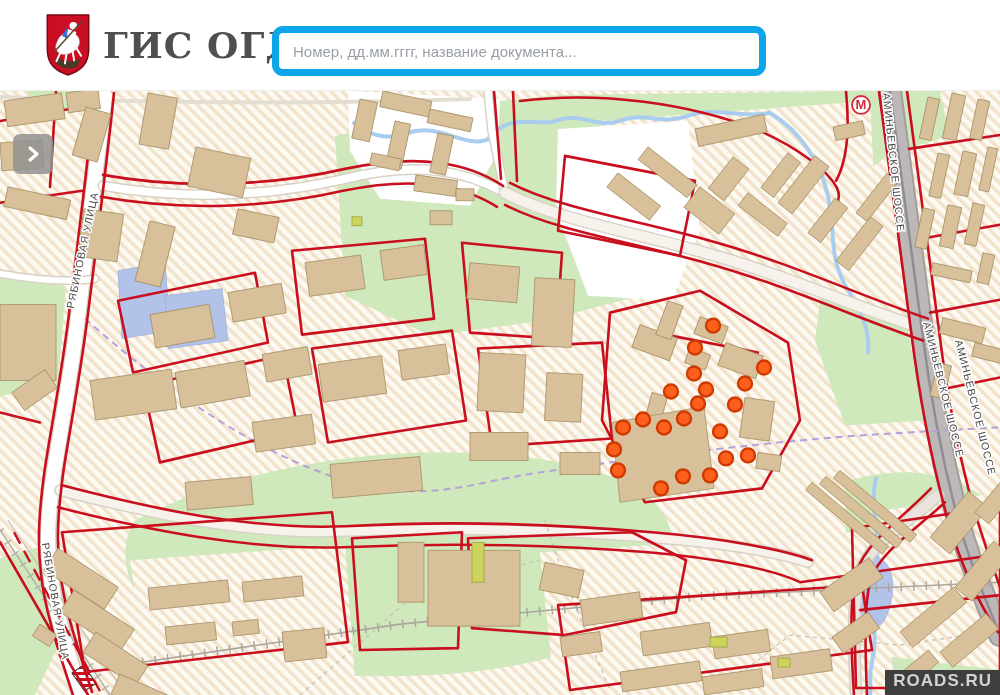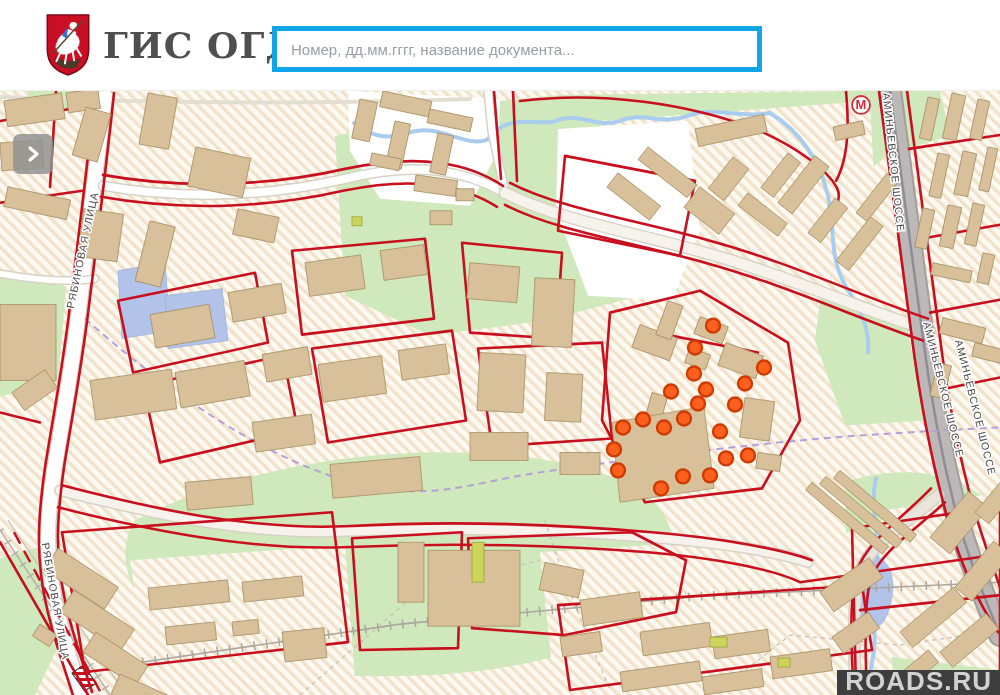--- a/index.html
+++ b/index.html
@@ -2,29 +2,29 @@
 <html><head>
 <meta charset="utf-8">
 <style>
   html,body{margin:0;padding:0;background:#fff;width:1000px;height:695px;overflow:hidden;
     font-family:"Liberation Sans",sans-serif;}
   .app{width:1000px;height:695px;position:relative;}
   header{height:90px;display:flex;align-items:center;background:#fff;position:relative;}
   .logo{width:46px;height:66px;margin-left:45px;flex:0 0 auto;}
   .app-title{font-family:"DejaVu Serif","Liberation Serif",serif;font-weight:bold;
     font-size:36px;color:#4f4f4f;letter-spacing:1px;margin-left:12px;white-space:nowrap;}
-  .search{position:absolute;left:272px;top:26px;width:452px;height:36px;border:5px solid #0ea5e9;
-    border-radius:0;font-size:15px;color:#333;padding:0 14px;outline:none;background:#fff;}
+  .search{position:absolute;left:272px;top:26px;width:452px;height:36px;border:7px solid #0ea5e9;
+    border-radius:11px;font-size:15px;color:#333;padding:0 14px;outline:none;background:#fff;}
   .search::placeholder{color:#9aa0a6;}
   .map{position:relative;width:1000px;height:605px;background:#fdfaf4;border-top:1px solid #eee;box-sizing:border-box;}
   .map svg.basemap{position:absolute;left:0;top:0;width:100%;height:100%;display:block;}
   .expand-btn{position:absolute;left:13px;top:43px;width:40px;height:40px;border:none;border-radius:7px;
     background:rgba(146,146,146,.85);cursor:pointer;display:flex;align-items:center;justify-content:center;padding:0;}
   .watermark{position:absolute;right:0;bottom:0;background:#3e3e3e;color:#d2d2d2;font-weight:bold;
-    font-size:26px;letter-spacing:1px;padding:0px 8px 3px 8px;line-height:22px;}
+    font-size:17px;letter-spacing:1px;padding:0px 8px 3px 8px;line-height:22px;}
   .street-label{font-family:"Liberation Sans",sans-serif;font-size:10.5px;fill:#4a4a4a;
     letter-spacing:1px;text-anchor:middle;paint-order:stroke;stroke:#ffffff;stroke-width:3px;
     stroke-linejoin:round;}
   .red{fill:none;stroke:#c90f1e;stroke-width:2.6;stroke-linejoin:round;stroke-linecap:round;}
   .red-dash{fill:none;stroke:#c90f1e;stroke-width:2.4;stroke-dasharray:13 8;}
   .bldg{fill:#d8c09a;stroke:#a68f62;stroke-width:0.8;}
   .bldg-y{fill:#ccd45c;stroke:#9aa23e;stroke-width:0.8;}
   .green{fill:#cfe9bc;stroke:none;}
   .hpatch{fill:url(#hatch);stroke:none;}
   .white-pocket{fill:#ffffff;stroke:none;}

